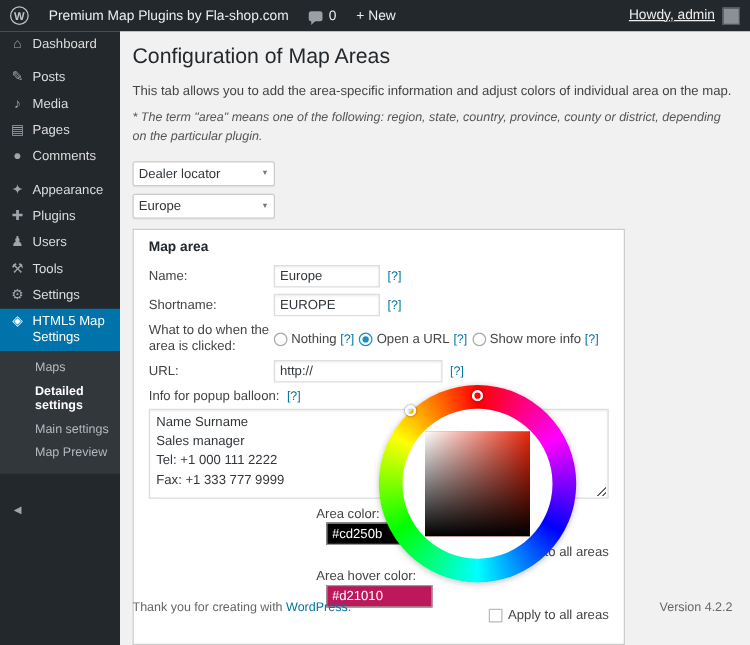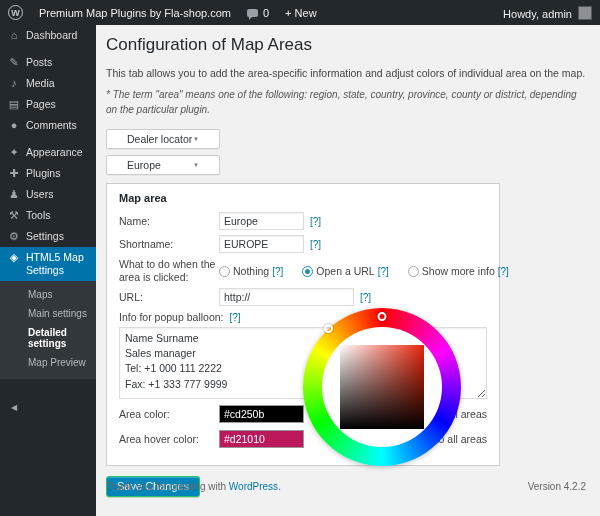--- a/index.html
+++ b/index.html
@@ -6,63 +6,63 @@
   html,body { background:#fff; }
   body { font-family:"Liberation Sans", sans-serif; }
   #screen { position:relative; width:600px; height:516px; background:#f1f1f1; overflow:hidden; font-size:11px; color:#444; }
 
   
   .adminbar { position:absolute; top:0; left:0; width:600px; height:25px; background:#23282d; display:flex; align-items:center; color:#eee; font-size:11px; z-index:30; }
   .ab-item { display:flex; align-items:center; gap:5px; padding:0 8px; height:100%; cursor:pointer; white-space:nowrap; }
   .wp-logo { width:15px; height:15px; border:1.5px solid #c3c4c7; border-radius:50%; display:flex; align-items:center; justify-content:center; font-size:9px; font-weight:bold; color:#c3c4c7; }
   .bubble-icon { position:relative; width:11px; height:8px; background:#98a0a6; border-radius:2px; display:inline-block; }
   .bubble-icon::after { content:""; position:absolute; left:2px; bottom:-3px; width:0; height:0; border:3px solid transparent; border-top-color:#98a0a6; border-left-color:#98a0a6; }
-  .ab-right { margin-left:auto; display:flex; align-items:flex-end; gap:6px; padding:0 8px; }
+  .ab-right { margin-left:auto; display:flex; align-items:flex-start; gap:6px; padding:0 8px;text-decoration:underline; }
   .avatar { width:14px; height:14px; background:#8c8f94; border:1px solid #50575e; display:inline-block; }
 
   
   .sidebar { position:absolute; top:25px; left:0; width:96px; height:491px; background:#23282d; font-size:10.5px; z-index:20; }
   .menu-item { display:flex; align-items:flex-start; gap:6px; padding:4px 6px 4px 8px; color:#ddd; line-height:13px; cursor:pointer; }
   .menu-item .mi { width:12px; flex:none; text-align:center; color:#a0a5aa; font-size:11px; }
   .menu-item.gap { margin-top:6px; }
   .menu-item.active { background:#0073aa; color:#fff; }
   .menu-item.active .mi { color:#fff; }
   .submenu { background:#32373c; padding:4px 0 7px; }
   .submenu-item { padding:4px 6px 4px 28px; color:#b4b9be; font-size:10px; cursor:pointer; line-height:11px; }
   .submenu-item.active { color:#fff; font-weight:bold; }
   .collapse { display:flex; align-items:center; gap:6px; padding:6px 8px; margin-top:18px; color:#a0a5aa; font-size:10.5px; cursor:pointer; }
   .collapse .mi { width:12px; text-align:center; font-size:8px; }
 
   
   .main { position:absolute; left:96px; top:25px; width:504px; height:491px; padding:6px 10px; }
   .page-title { font-size:17px; font-weight:400; color:#23282d; margin:4px 0 12px; }
   .desc { font-size:10.5px; color:#444; margin-bottom:8px; }
   .note { font-size:10px; font-style:italic; color:#555; margin-bottom:12px; max-width:472px; line-height:1.5; }
-  .select { width:114px; height:20px; background:#fff; border:1px solid #ccc; border-radius:2px; display:flex; align-items:center; justify-content:space-between; padding:0 20px; margin-bottom:6px; font-size:10.5px; color:#32373c; cursor:pointer; box-shadow:0 1px 0 rgba(0,0,0,.04); }
+  .select { width:114px; height:20px; background:#fff; border:1px solid #ccc; border-radius:2px; display:flex; align-items:center; justify-content:space-between; padding:0 4px; margin-bottom:6px; font-size:10.5px; color:#32373c; cursor:pointer; box-shadow:0 1px 0 rgba(0,0,0,.04); }
   .select .arrow { font-size:6px; color:#777; }
 
   
   .panel { width:394px; background:#fff; border:1px solid #ccc; margin-top:8px; padding:8px 12px 10px; position:relative; }
   .panel-title { font-weight:bold; font-size:11px; color:#23282d; margin-bottom:8px; }
   .frow { display:flex; align-items:center; margin-bottom:5px; }
   .flabel { width:100px; flex:none; font-size:10.5px; color:#444; line-height:13px; }
   .flabel.wide { width:auto; }
   .txt { height:18px; border:1px solid #ddd; box-shadow:inset 0 1px 2px rgba(0,0,0,.07); font-size:10.5px; padding:0 4px; color:#32373c; font-family:"Liberation Sans", sans-serif; background:#fff; }
   .w85 { width:85px; } .w135 { width:135px; } .w140 { width:140px; }
   .help { color:#0074a2; margin-left:6px; font-size:10px; text-decoration:none; cursor:pointer; }
   .click-row { align-items:center; margin-bottom:4px; }
-  .radio-group { display:flex; align-items:center; gap:19px; font-size:10.5px; }
+  .radio-group { display:flex; align-items:center; gap:4px; font-size:10.5px; }
   .radio-opt { display:flex; align-items:center; cursor:pointer; white-space:nowrap; }
   .radio { width:11px; height:11px; border:1px solid #aaa; border-radius:50%; background:#fff; display:inline-block; position:relative; margin-right:3px; flex:none; }
   .radio.checked { border-color:#1e8cbe; }
   .radio.checked::after { content:""; position:absolute; left:2px; top:2px; width:5px; height:5px; border-radius:50%; background:#1e8cbe; }
   .radio-opt .help { margin-left:3px; }
   .balloon-label-row { margin-bottom:3px; }
   .balloon { width:368px; height:72px; border:1px solid #ddd; box-shadow:inset 0 1px 2px rgba(0,0,0,.07); font-family:"Liberation Sans", sans-serif; font-size:10.5px; line-height:1.45; padding:3px 5px; color:#32373c; margin-bottom:6px; display:block; }
-  .colorrow { margin-bottom:7px; }
+  .colorrow { margin-bottom:7px;flex-direction:column; }
   .colorfield { color:#fff; border:1px solid #999; }
   .apply { margin-left:auto; display:flex; align-items:center; gap:4px; font-size:10.5px; color:#444; cursor:pointer; white-space:nowrap; }
   .cb { width:11px; height:11px; border:1px solid #bbb; background:#fff; display:inline-block; flex:none; }
   .savebtn { display:inline-block; margin-top:10px; background:#0085ba; border:1px solid #22c55e; box-shadow:inset 0 1px 0 rgba(120,200,230,.5), 0 1px 0 rgba(0,0,0,.15); color:#fff; font-size:11px; padding:3px 10px 4px; border-radius:3px; cursor:pointer; }
   .footer { position:absolute; left:10px; right:14px; bottom:24px; display:flex; justify-content:space-between; font-size:10px; color:#666; }
   .footer a { color:#0074a2; text-decoration:none; }
 
   
   .picker { position:absolute; left:303px; top:308px; width:158px; height:158px; z-index:25; }
   .hue-ring { position:absolute; left:0; top:0; width:158px; height:158px; border-radius:50%;
@@ -135,22 +135,22 @@
     <div class="menu-item">
       <span class="mi">⚙</span>
       <span>Settings</span>
     </div>
     <div class="menu-item active">
       <span class="mi">◈</span>
       <span>HTML5 Map Settings</span>
     </div>
     <div class="submenu">
       <div class="submenu-item">Maps</div>
+      <div class="submenu-item active">Detailed settings</div>
       <div class="submenu-item">Main settings</div>
-      <div class="submenu-item active">Detailed settings</div>
       <div class="submenu-item">Map Preview</div>
     </div>
     <div class="collapse">
       <span class="mi">◀</span>
     </div>
   </div>
 
   <div class="main">
     <div class="page-title">Configuration of Map Areas</div>
     <div class="desc">This tab allows you to add the area-specific information and adjust colors of individual area on the map.</div>

